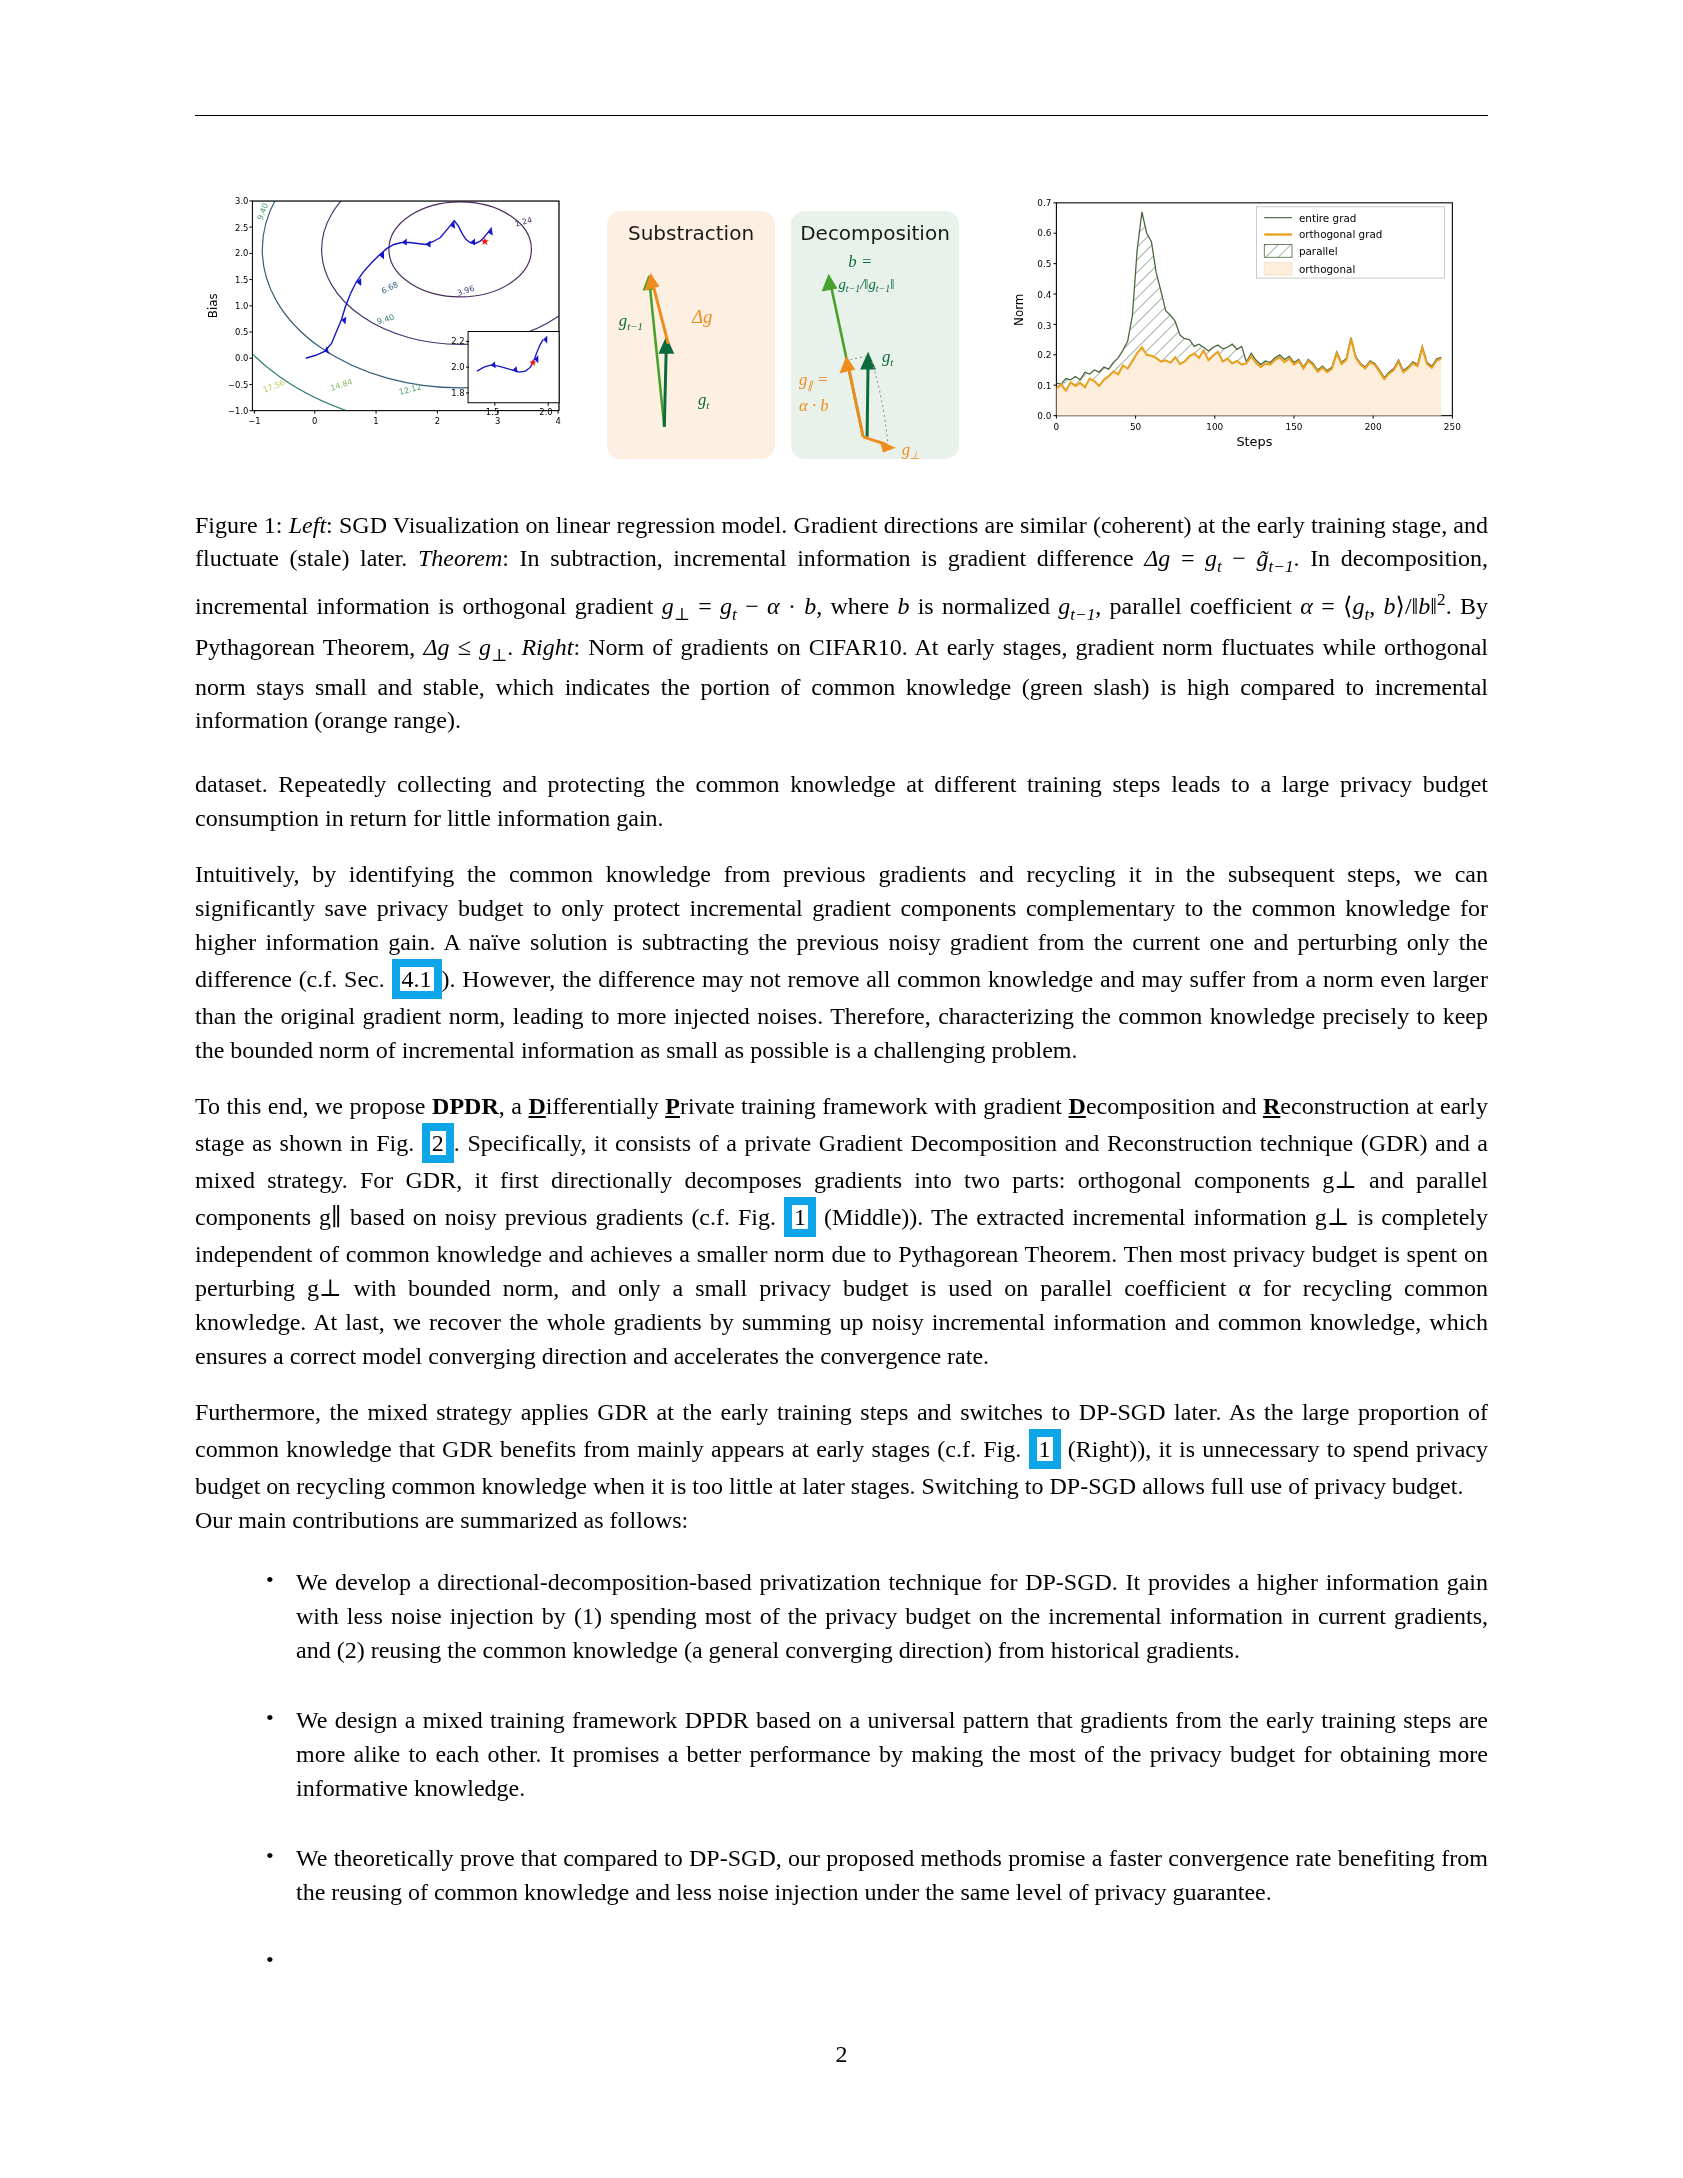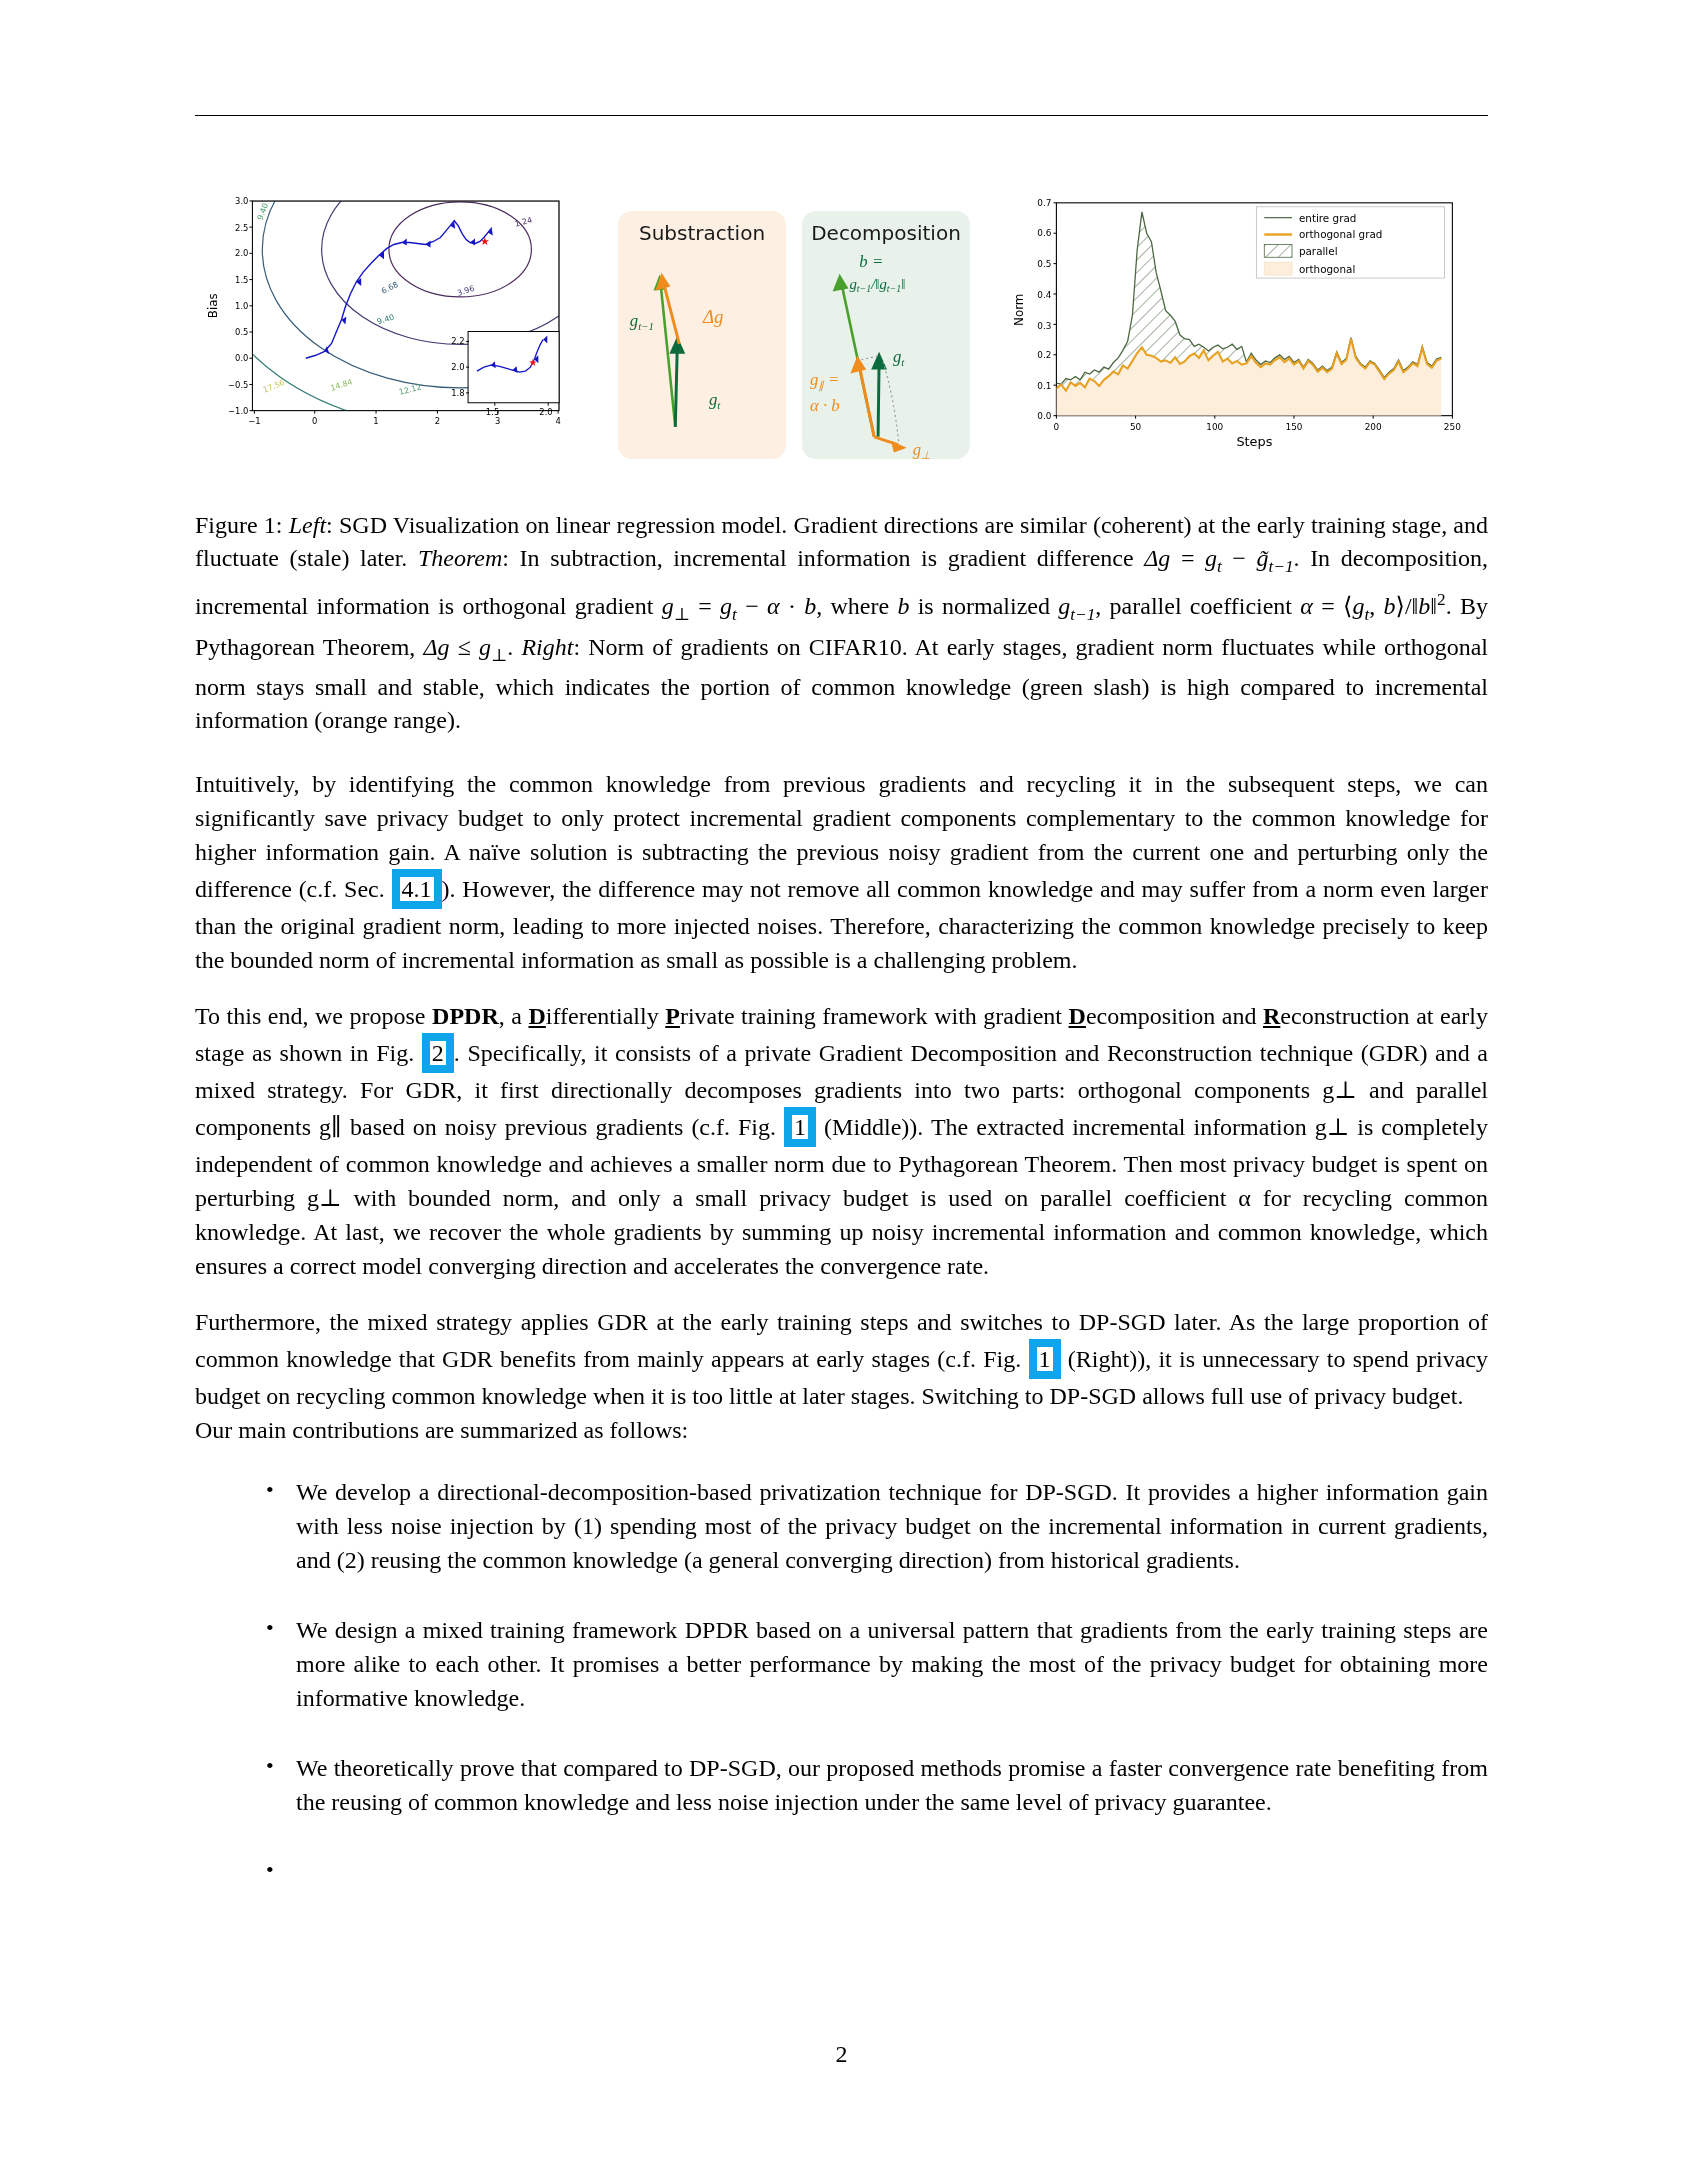--- a/index.html
+++ b/index.html
@@ -62,21 +62,21 @@
     left: 0px;
     top: 0px;
     width: 373px;
     height: 277px;
   }
   .contour-svg { position:absolute; left:0; top:0; }
 
   
   .panel-mid {
     position: absolute;
-    left: 423px;
+    left: 412px;
     top: 18px;
     width: 362px;
     height: 248px;
   }
   .mid-card {
     position: absolute;
     top: 0;
     width: 168px;
     height: 248px;
     border-radius: 14px;
@@ -424,20 +424,21 @@
     <i>Left</i>: SGD Visualization on linear regression model. Gradient directions are similar (coherent) at the
     early training stage, and fluctuate (stale) later. <i>Theorem</i>: In subtraction, incremental information is gradient difference
     <span class="mathit">Δg</span> = <span class="mathit">g<span class="sub">t</span></span> − <span class="mathit">g̃<span class="sub">t−1</span></span>. In decomposition, incremental information is orthogonal gradient <span class="mathit">g<span class="sub">⊥</span></span> = <span class="mathit">g<span class="sub">t</span></span> − <span class="mathit">α</span> · <span class="mathit">b</span>, where <span class="mathit">b</span> is normalized
     <span class="mathit">g<span class="sub">t−1</span></span>, parallel coefficient <span class="mathit">α</span> = ⟨<span class="mathit">g<span class="sub">t</span></span>, <span class="mathit">b</span>⟩/‖<span class="mathit">b</span>‖<span class="sup">2</span>. By Pythagorean Theorem, <span class="mathit">Δg</span> ≤ <span class="mathit">g<span class="sub">⊥</span></span>. <i>Right</i>: Norm of gradients on CIFAR10.
     At early stages, gradient norm fluctuates while orthogonal norm stays small and stable, which indicates the portion of
     common knowledge (green slash) is high compared to incremental information (orange range).
   </div>
 
   <div class="body">
 
+    <p class="para">dataset. Repeatedly collecting and protecting the common knowledge at different training steps leads to a large privacy budget consumption in return for little information gain.</p>
 
     <p class="para"><span>Intuitively, by identifying the common knowledge from previous gradients and recycling it in the subsequent steps, we can significantly save privacy budget to only protect incremental gradient components complementary to the common knowledge for higher information gain. A naïve solution is subtracting the previous noisy gradient from the current one and perturbing only the difference (c.f. Sec. </span><span class="ref-box">4.1</span><span>). However, the difference may not remove all common knowledge and may suffer from a norm even larger than the original gradient norm, leading to more injected noises. Therefore, characterizing the common knowledge precisely to keep the bounded norm of incremental information as small as possible is a challenging problem.</span></p>
 
     <p class="para"><span>To this end, we propose </span><b>DPDR</b><span>, a </span><span class="uline">D</span><span>ifferentially </span><span class="uline">P</span><span>rivate training framework with gradient </span><span class="uline">D</span><span>ecomposition and </span><span class="uline">R</span><span>econstruction at early stage as shown in Fig. </span><span class="ref-box">2</span><span>. Specifically, it consists of a private Gradient Decomposition and Reconstruction technique (GDR) and a mixed strategy. For GDR, it first directionally decomposes gradients into two parts: orthogonal components g⊥ and parallel components g∥ based on noisy previous gradients (c.f. Fig. </span><span class="ref-box">1</span><span> (Middle)). The extracted incremental information g⊥ is completely independent of common knowledge and achieves a smaller norm due to Pythagorean Theorem. Then most privacy budget is spent on perturbing g⊥ with bounded norm, and only a small privacy budget is used on parallel coefficient α for recycling common knowledge. At last, we recover the whole gradients by summing up noisy incremental information and common knowledge, which ensures a correct model converging direction and accelerates the convergence rate.</span></p>
 
     <p class="para tight"><span>Furthermore, the mixed strategy applies GDR at the early training steps and switches to DP-SGD later. As the large proportion of common knowledge that GDR benefits from mainly appears at early stages (c.f. Fig. </span><span class="ref-box">1</span><span> (Right)), it is unnecessary to spend privacy budget on recycling common knowledge when it is too little at later stages. Switching to DP-SGD allows full use of privacy budget.</span></p>
 
     <p class="para tight">Our main contributions are summarized as follows:</p>
 
     <ul class="contribs">

